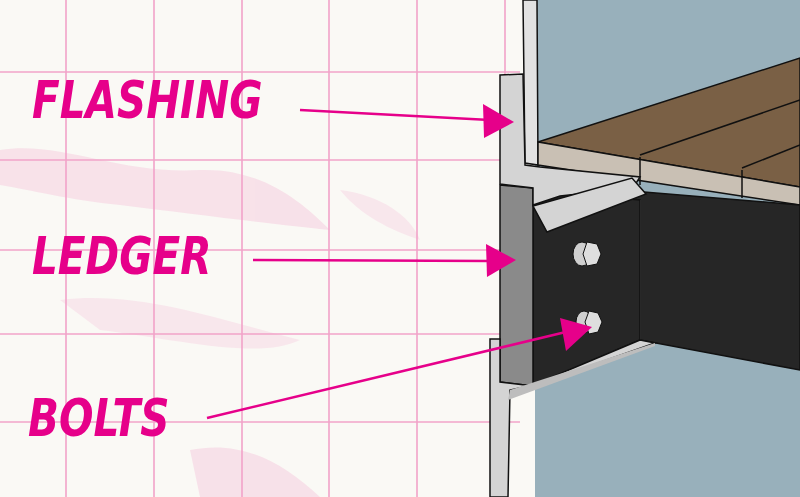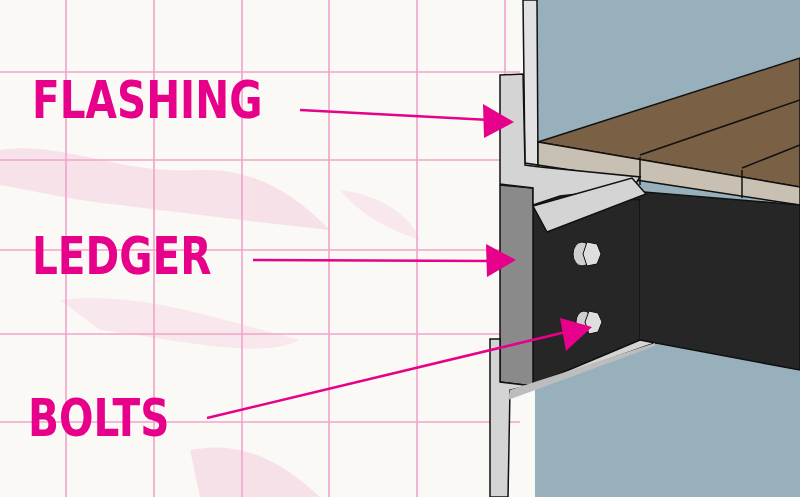--- a/index.html
+++ b/index.html
@@ -1,17 +1,17 @@
 <!DOCTYPE html>
 <html><head>
 <meta charset="utf-8">
 <style>
   html,body{margin:0;padding:0;}
   body{width:800px;height:497px;overflow:hidden;background:#faf9f5;position:relative;font-family:"DejaVu Sans Condensed","DejaVu Sans",sans-serif;}
-  #stage{position:absolute;left:0;top:0;width:800px;height:492px;}
+  #stage{position:absolute;left:0;top:0;width:800px;height:492px;font-style:italic;}
   .label{position:absolute;color:#e6008a;font-weight:bold;font-family:"DejaVu Sans","Liberation Sans",sans-serif;letter-spacing:0px;line-height:1;transform-origin:left top;}
   #lbl-flashing{left:32px;top:74px;font-size:52px;transform:scaleX(0.78);}
   #lbl-ledger{left:32px;top:230px;font-size:52px;transform:scaleX(0.78);}
   #lbl-bolts{left:28px;top:392px;font-size:52px;transform:scaleX(0.78);}
 </style>
 </head>
 <body>
 
 <div id="stage">
   <svg width="800" height="497" viewBox="0 0 800 497">

